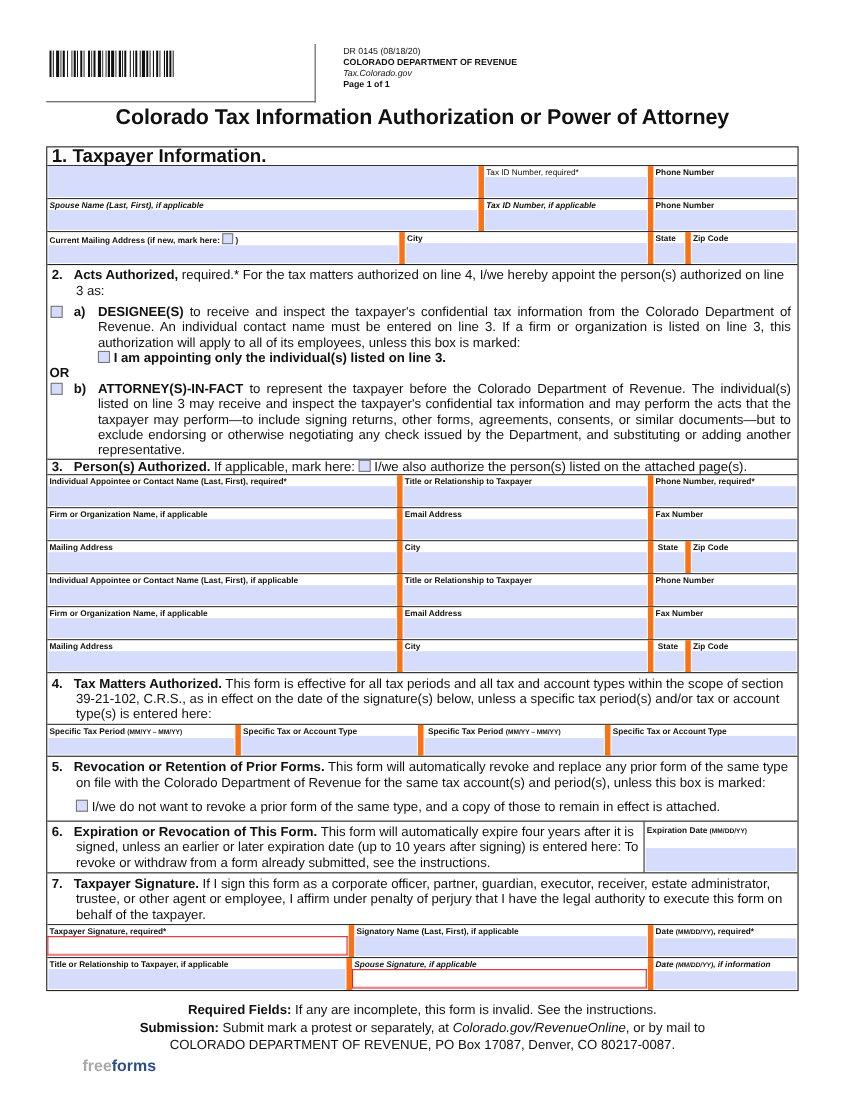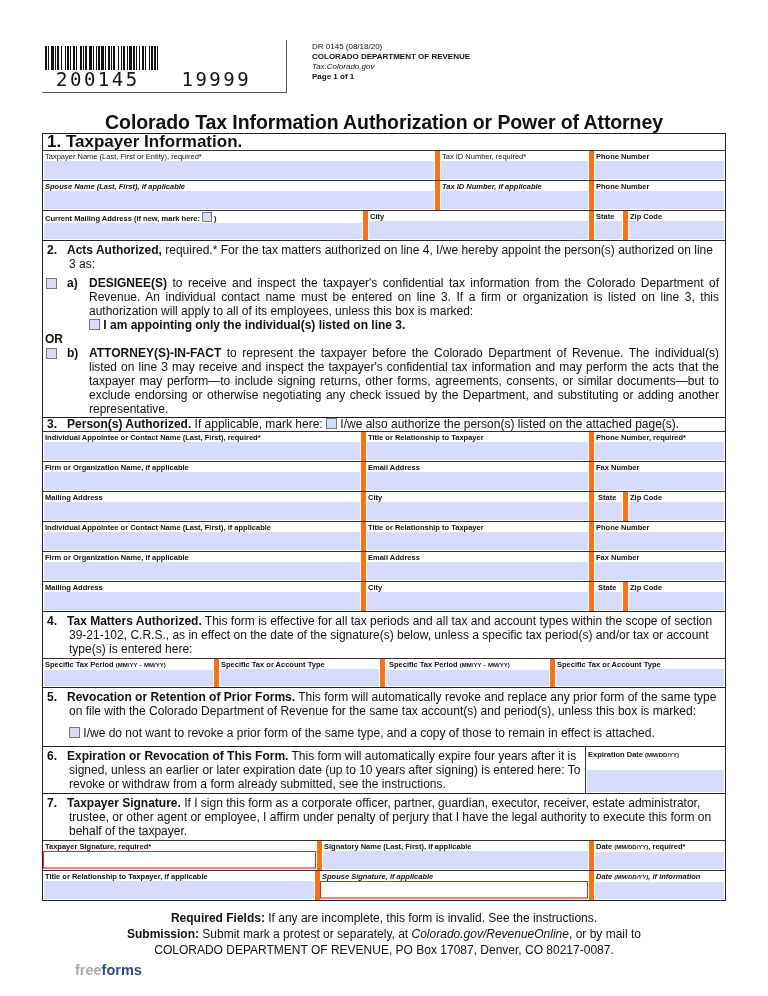--- a/index.html
+++ b/index.html
@@ -8,21 +8,21 @@
 
   .header { position: absolute; top: 40px; left: 42px; width: 690px; height: 60px; }
   .barcode-wrap { position: absolute; left: 0; top: 0; width: 245px; height: 53px; border-bottom: 1px solid #555; border-right: 1px solid #555; }
   .barcode { position: absolute; left: 3px; top: 6px; width: 208px; height: 24px; display: flex; gap: 0; }
   .barcode span { display: block; height: 100%; background: #111; }
   .barcode-num { position: absolute; left: 14px; top: 28px; font-family: "DejaVu Sans Mono", monospace; font-size: 19px; letter-spacing: 2.5px; color: #111; white-space: pre; }
   .formmeta { position: absolute; left: 270px; top: 2px; font-size: 8px; line-height: 10px; }
   .formmeta .b { font-weight: bold; }
   .formmeta .i { font-style: italic; }
 
-  .title { position: absolute; top: 111px; left: 0; width: 768px; text-align: center; font-size: 19.5px; font-weight: bold; letter-spacing: -0.1px; }
+  .title { position: absolute; top: 96px; left: 0; width: 768px; text-align: center; font-size: 19.5px; font-weight: bold; letter-spacing: -0.1px; }
 
   .form { position: absolute; top: 133px; left: 42px; width: 684px; border: 1.5px solid #222; }
   .sec { border-top: 1.5px solid #222; }
   .sec:first-child { border-top: none; }
   .sechead { font-size: 12.5px; line-height: 14px; padding: 1px 4px 1px 4px; }
   .row { display: flex; border-top: 1px solid #333; }
   .cell { border-left: 5px solid #f97316; display: flex; flex-direction: column; }
   .cell:first-child { border-left: none; }
   .lbl { font-size: 7.5px; line-height: 9px; padding: 1px 2px 0 2px; white-space: nowrap; overflow: hidden; }
   .lbl.it { font-style: italic; }
@@ -122,39 +122,37 @@
         <span style="width: 3px; background: rgb(255, 255, 255);"></span>
         <span style="width: 1px; background: rgb(17, 17, 17);"></span>
         <span style="width: 1px; background: rgb(255, 255, 255);"></span>
         <span style="width: 2px; background: rgb(17, 17, 17);"></span>
         <span style="width: 1px; background: rgb(255, 255, 255);"></span>
         <span style="width: 2px; background: rgb(17, 17, 17);"></span>
         <span style="width: 1px; background: rgb(255, 255, 255);"></span>
         <span style="width: 1px; background: rgb(17, 17, 17);"></span>
         <span style="width: 2px; background: rgb(255, 255, 255);"></span>
       </div>
-    <div class="barcode-num">200145   19999</div>
   </div>
   <div class="formmeta">
     <div>DR 0145 (08/18/20)</div>
     <div class="b">COLORADO DEPARTMENT OF REVENUE</div>
     <div class="i">Tax.Colorado.gov</div>
     <div class="b">Page 1 of 1</div>
   </div>
 </div>
 
 <div class="title">Colorado Tax Information Authorization or Power of Attorney</div>
 
 <div class="form">
 
   <div class="sec">
     <div class="sechead" style="font-weight:bold;font-size:17px;">1.   Taxpayer Information.</div>
     <div class="row h30">
       <div class="cell" style="width:392px">
-        <div class="lbl">Taxpayer Name (Last, First or Entity), required*</div>
         <div class="fill"></div>
       </div>
       <div class="cell" style="width:154px">
         <div class="lbl">Tax ID Number, required*</div>
         <div class="fill"></div>
       </div>
       <div class="cell" style="flex:1">
         <div class="lbl" style="font-weight:bold">Phone Number</div>
         <div class="fill"></div>
       </div>

